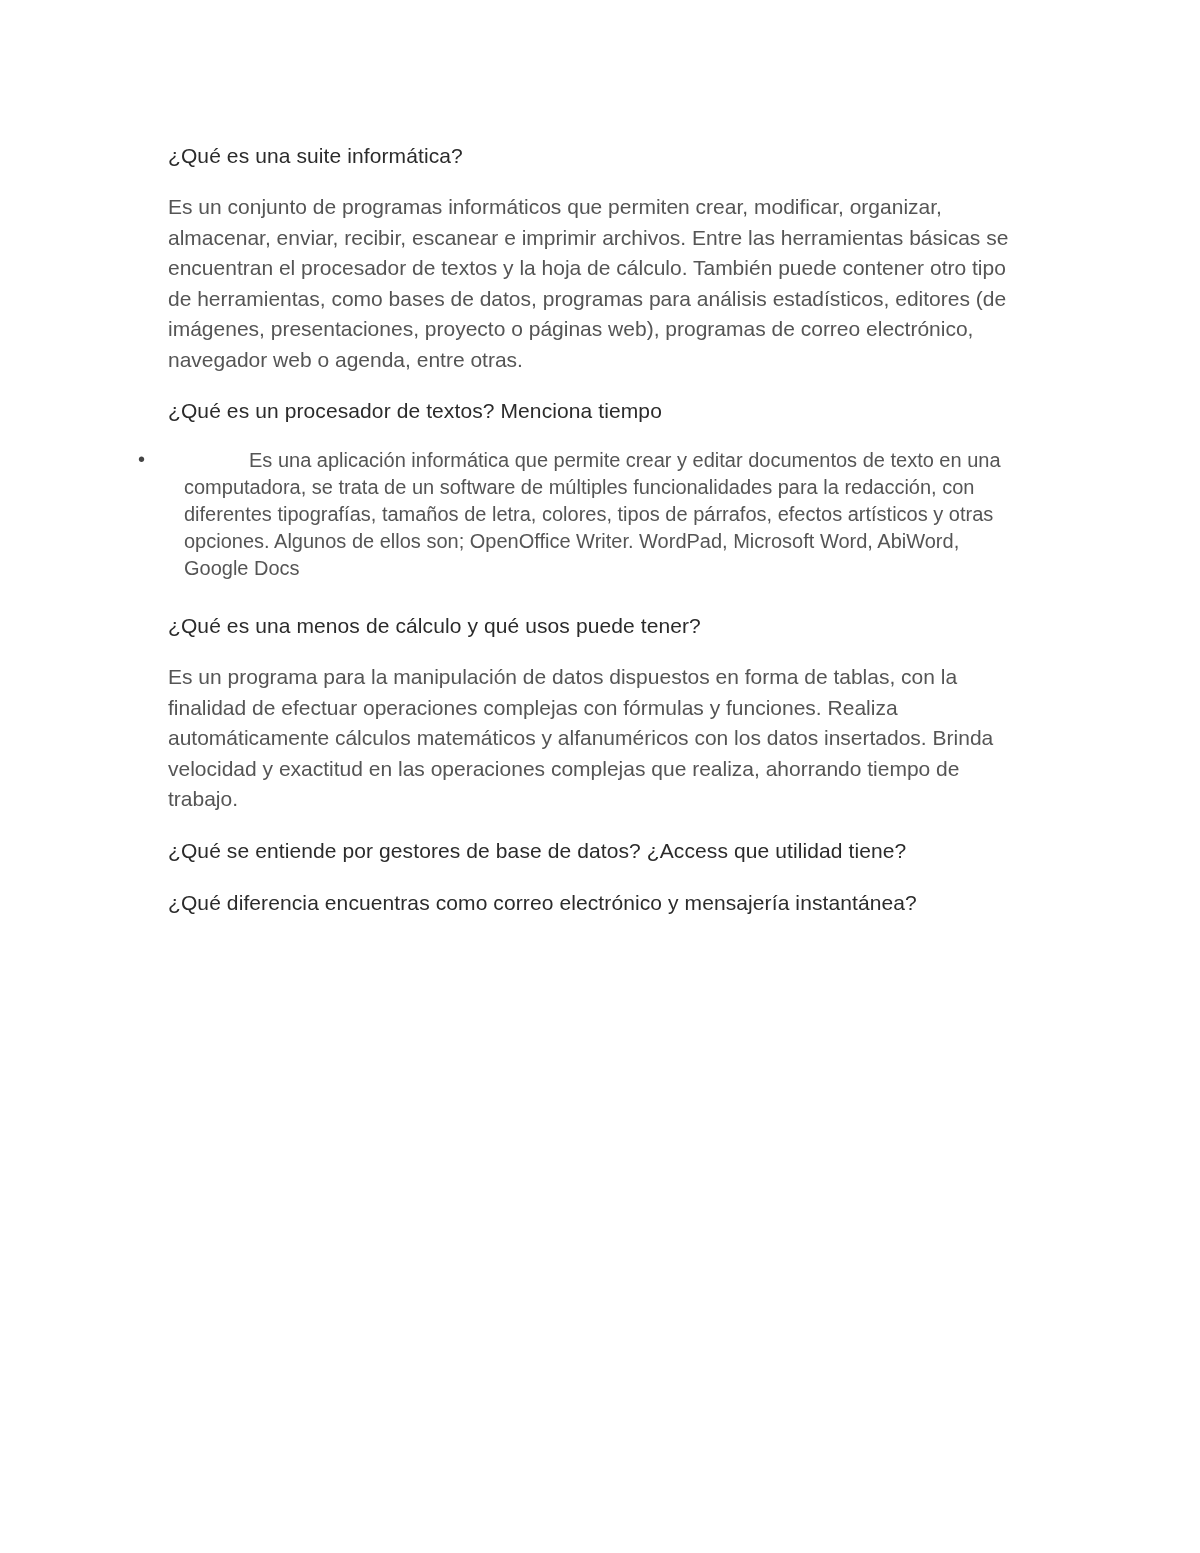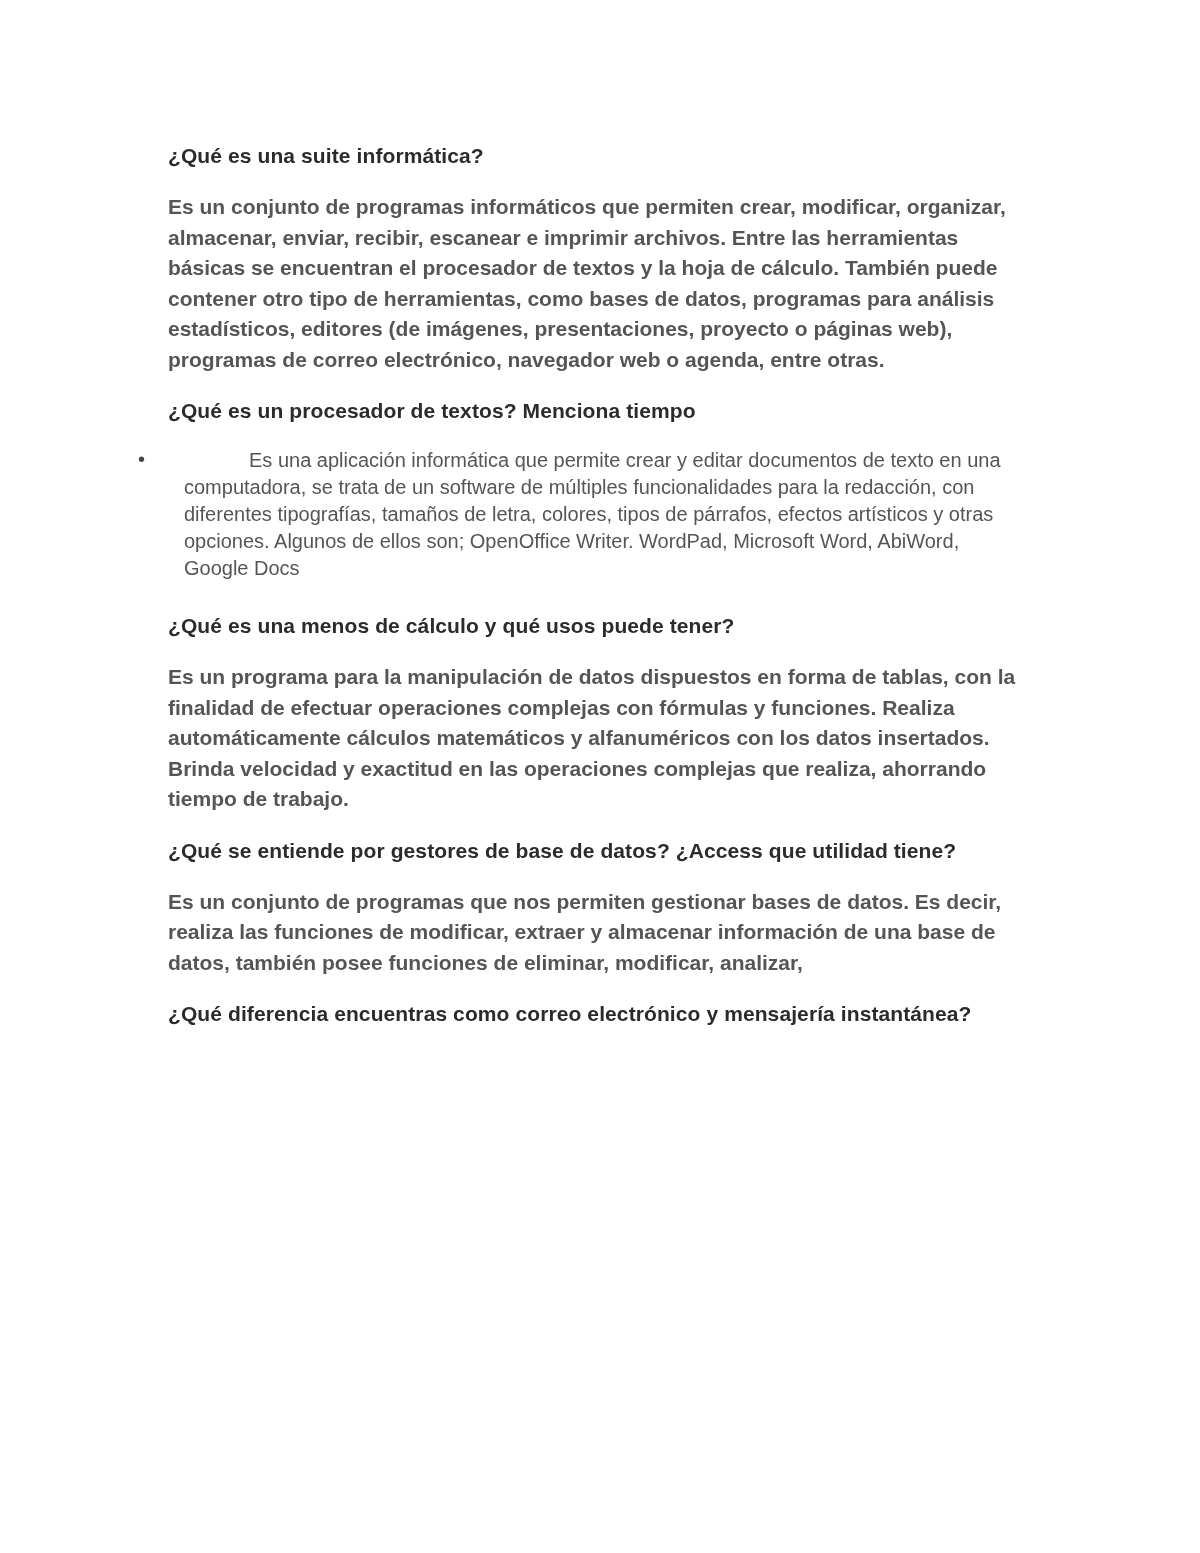--- a/index.html
+++ b/index.html
@@ -16,32 +16,32 @@
   }
   .page {
     width: 1200px;
     height: 1553px;
     background: #ffffff;
     padding: 140px 165px 60px 168px;
     overflow: hidden;
   }
   .doc-heading {
     font-size: 21px;
-    font-weight: bold;
+    font-weight: normal;
     color: #2b2b2b;
     line-height: 32px;
     margin: 6px 0 20px 0;
     letter-spacing: 0.1px;
   }
   .page > .doc-heading:first-child {
     margin-top: 0;
   }
   .doc-paragraph {
     font-size: 21px;
-    font-weight: bold;
+    font-weight: normal;
     color: #555555;
     line-height: 30.5px;
     margin: 0 0 20px 0;
   }
   .bullet-item {
     position: relative;
     margin: 12px 0 28px 0;
   }
   .bullet-marker {
     position: absolute;
@@ -75,19 +75,18 @@
     <span class="bullet-marker">•</span>
     <p class="bullet-text">Es una aplicación informática que permite crear y editar documentos de texto en una computadora, se trata de un software de múltiples funcionalidades para la redacción, con diferentes tipografías, tamaños de letra, colores, tipos de párrafos, efectos artísticos y otras opciones. Algunos de ellos son; OpenOffice Writer. WordPad, Microsoft Word, AbiWord, Google Docs</p>
   </div>
 
   <h2 class="doc-heading">¿Qué es una menos de cálculo y qué usos puede tener?</h2>
 
   <p class="doc-paragraph">Es un programa para la manipulación de datos dispuestos en forma de tablas, con la finalidad de efectuar operaciones complejas con fórmulas y funciones. Realiza automáticamente cálculos matemáticos y alfanuméricos con los datos insertados. Brinda velocidad y exactitud en las operaciones complejas que realiza, ahorrando tiempo de trabajo.</p>
 
   <h2 class="doc-heading">¿Qué se entiende por gestores de base de datos? ¿Access que utilidad tiene?</h2>
 
-  <p class="doc-paragraph">Es un conjunto de programas que nos permiten gestionar bases de datos. Es decir, realiza las funciones de modificar, extraer y almacenar información de una base de datos, también posee funciones de eliminar, modificar, analizar,</p>
 
 
 
   <h2 class="doc-heading">¿Qué diferencia encuentras como correo electrónico y mensajería instantánea?</h2>
 
 </div>
 
 </body></html>

